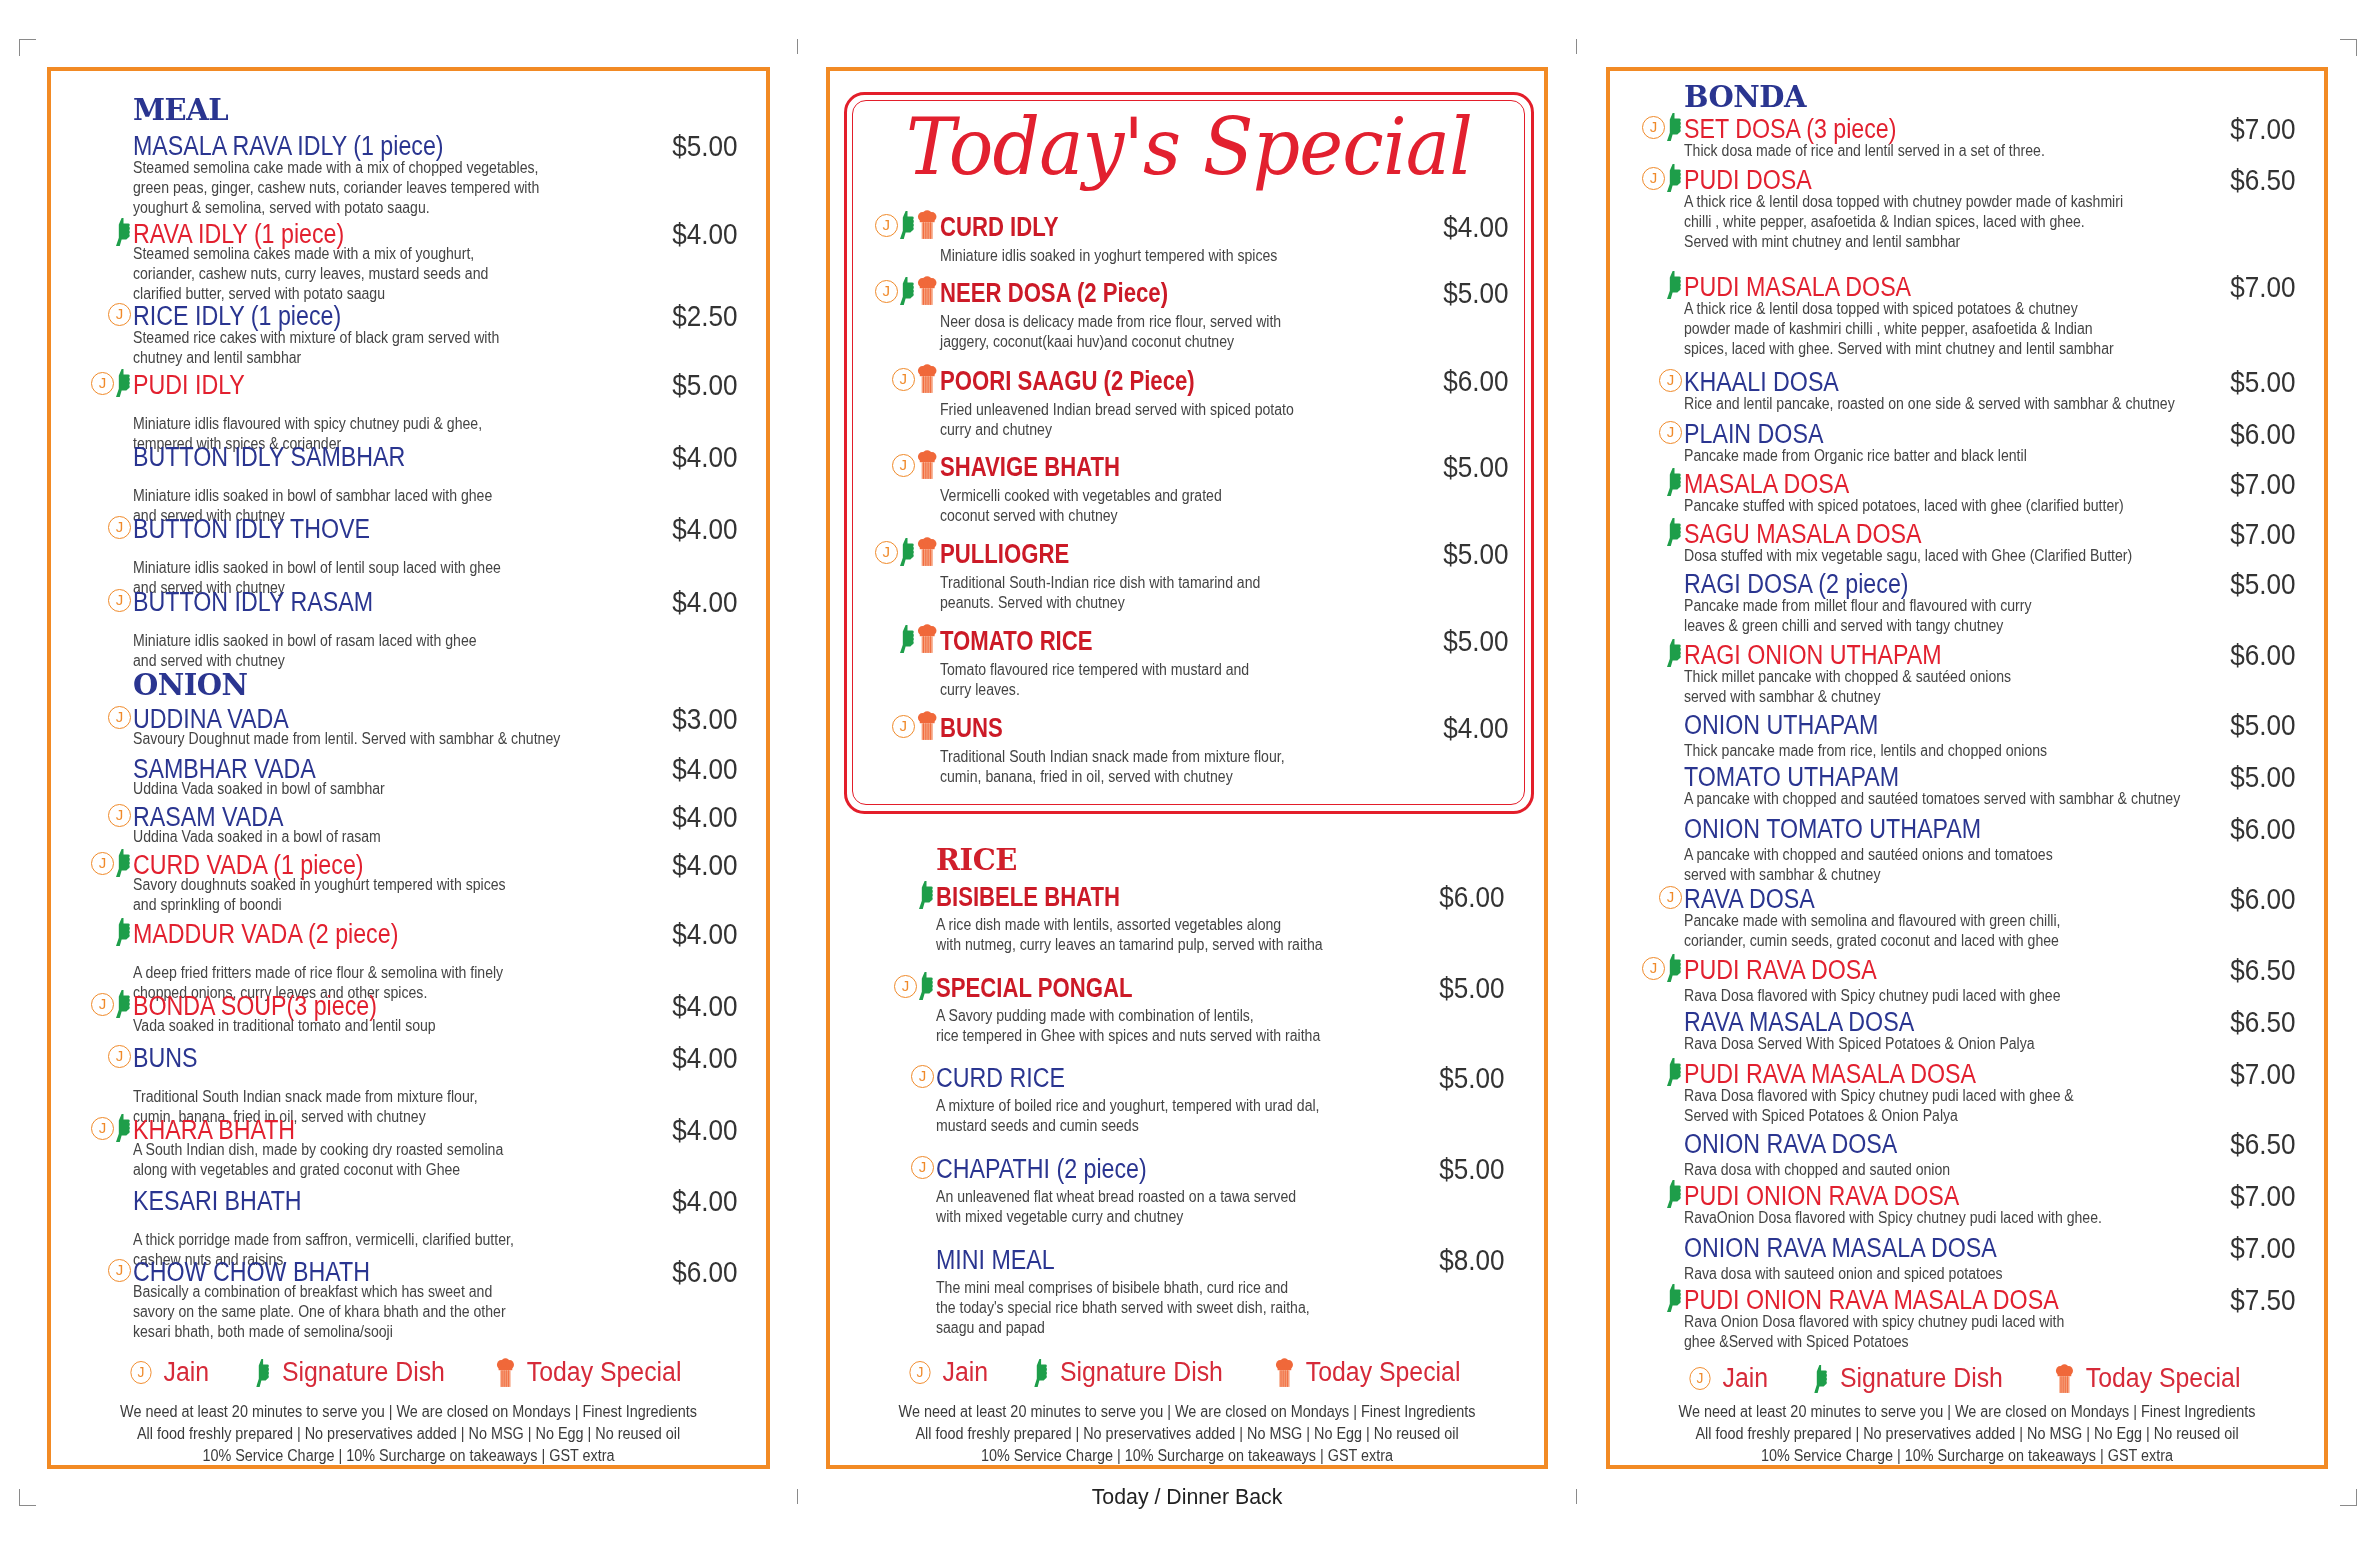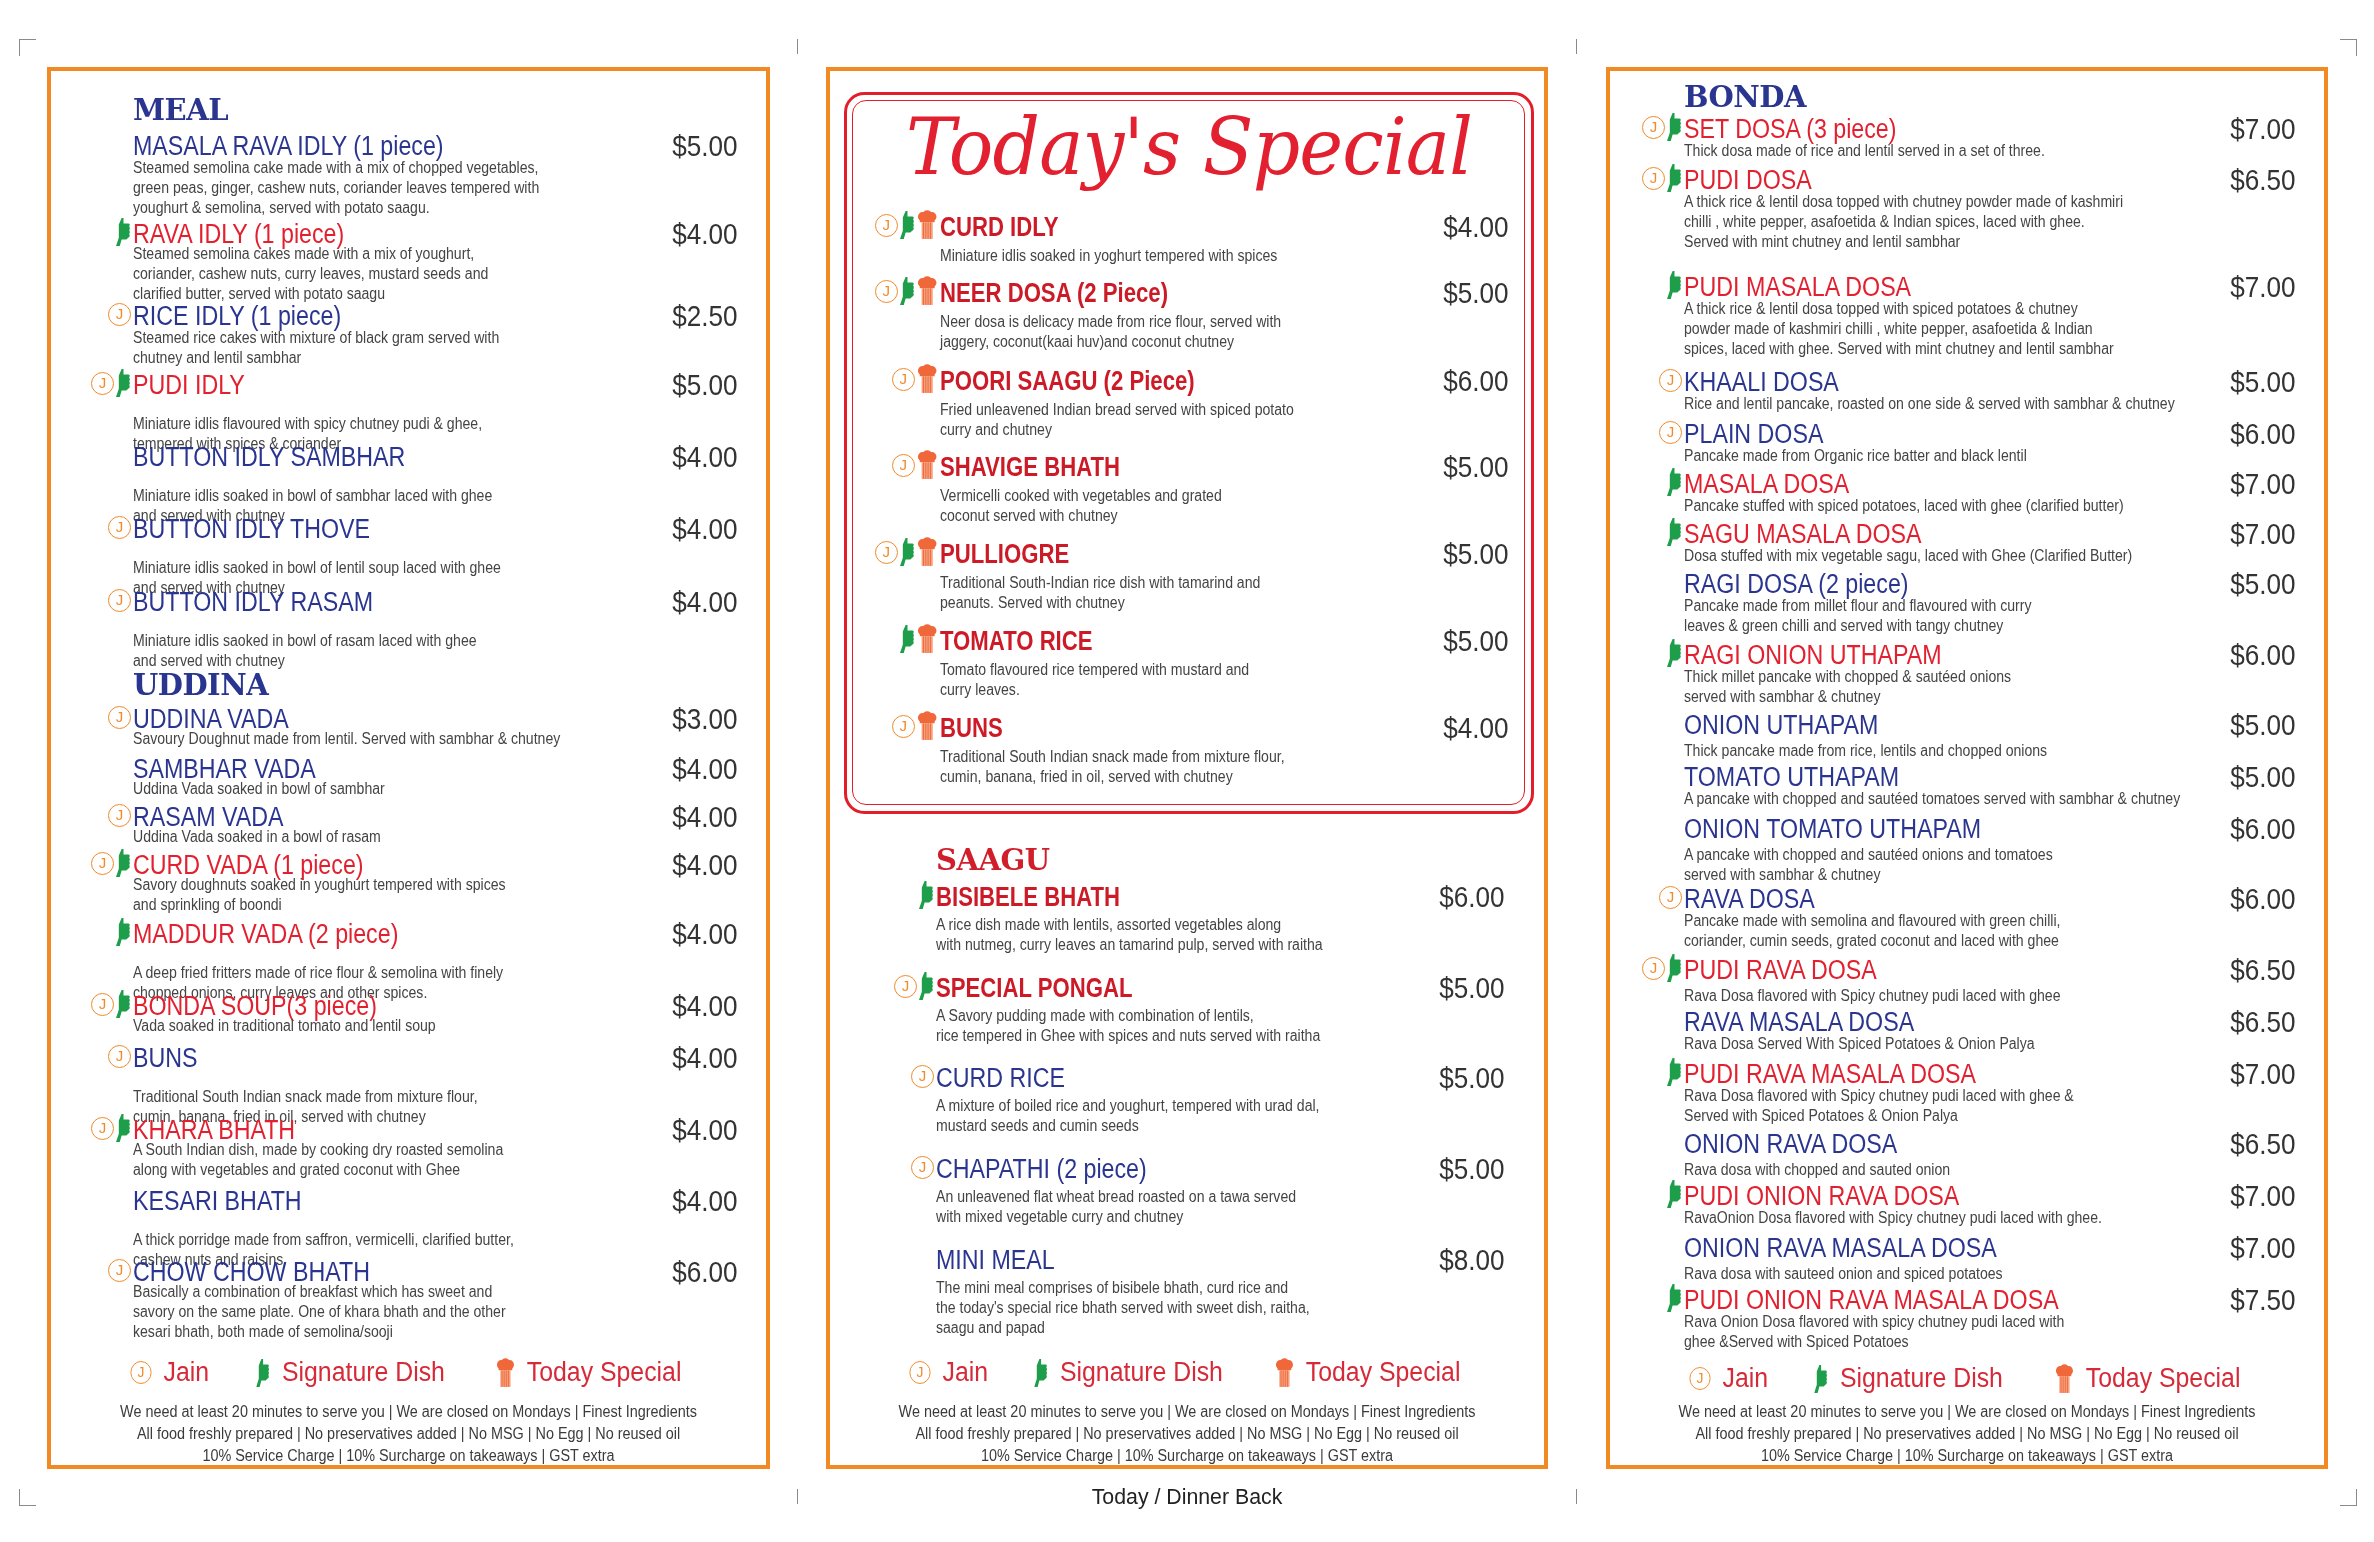--- a/index.html
+++ b/index.html
@@ -103,21 +103,21 @@
       <div class="item" style="top: 517px;">
         <div class="icons" style="right: 635px; top: -3.7px;">
           <span class="jain">J</span>
         </div>
         <div class="item-name blue" style="left: 82px;">BUTTON IDLY RASAM</div>
         <div class="item-price" style="right: 28px;">$4.00</div>
         <div class="item-desc" style="left: 82px; top: 43px;">Miniature idlis saoked in  bowl of rasam laced with ghee
 and served with chutney</div>
       </div>
     </div>
-  <div class="sec-head" style="left:82px;top:597px;">UDDINA</div>
+  <div class="sec-head" style="left:82px;top:597px;">ONION</div>
   <div id="left-snacks">
       <div class="item" style="top: 634px;">
         <div class="icons" style="right: 635px; top: -3.7px;">
           <span class="jain">J</span>
         </div>
         <div class="item-name blue" style="left: 82px;">UDDINA VADA</div>
         <div class="item-price" style="right: 28px;">$3.00</div>
         <div class="item-desc" style="left: 82px; top: 24px;">Savoury Doughnut made from lentil. Served with sambhar &amp; chutney</div>
       </div>
       <div class="item" style="top: 684px;">
@@ -236,21 +236,21 @@
       </span>
   </div>
   <div class="footer" style="top:1330px;">
     <div class="ln">We need at least 20 minutes to serve you  |  We are closed on Mondays  |  Finest Ingredients</div>
     <div class="ln">All food freshly prepared  |  No preservatives added  |  No MSG  |  No Egg  |  No reused oil</div>
     <div class="ln">10% Service Charge  |  10% Surcharge on takeaways  |  GST extra</div>
   </div>
 </div>
 
 <div class="panel" style="left:826px;width:722px;">
-  <div class="sec-head red" style="left:106px;top:772px;">SAAGU</div>
+  <div class="sec-head red" style="left:106px;top:772px;">RICE</div>
   <div id="mid-rice">
       <div class="item" style="top: 812px;">
         <div class="icons" style="right: 610px; top: -3.7px;">
           <span class="thumb"><svg width="15" height="30" viewBox="0 0 16 32">
               <path d="M6 1 L8 1 L8 7 L13 7 C15 7 15 9 14 10 C15 11 15 13 14 14 C15 15 15 17 14 18 C15 19 15 21 13 22 L11 24 L6 24 L4 31 L0 31 L3 22 L3 8 Z" fill="#1e9e4a"></path>
             </svg></span>
         </div>
         <div class="item-name bold" style="left: 106px;">BISIBELE BHATH</div>
         <div class="item-price" style="right: 39px;">$6.00</div>
         <div class="item-desc" style="left: 106px; top: 32px;">A rice dish made with lentils, assorted vegetables along

